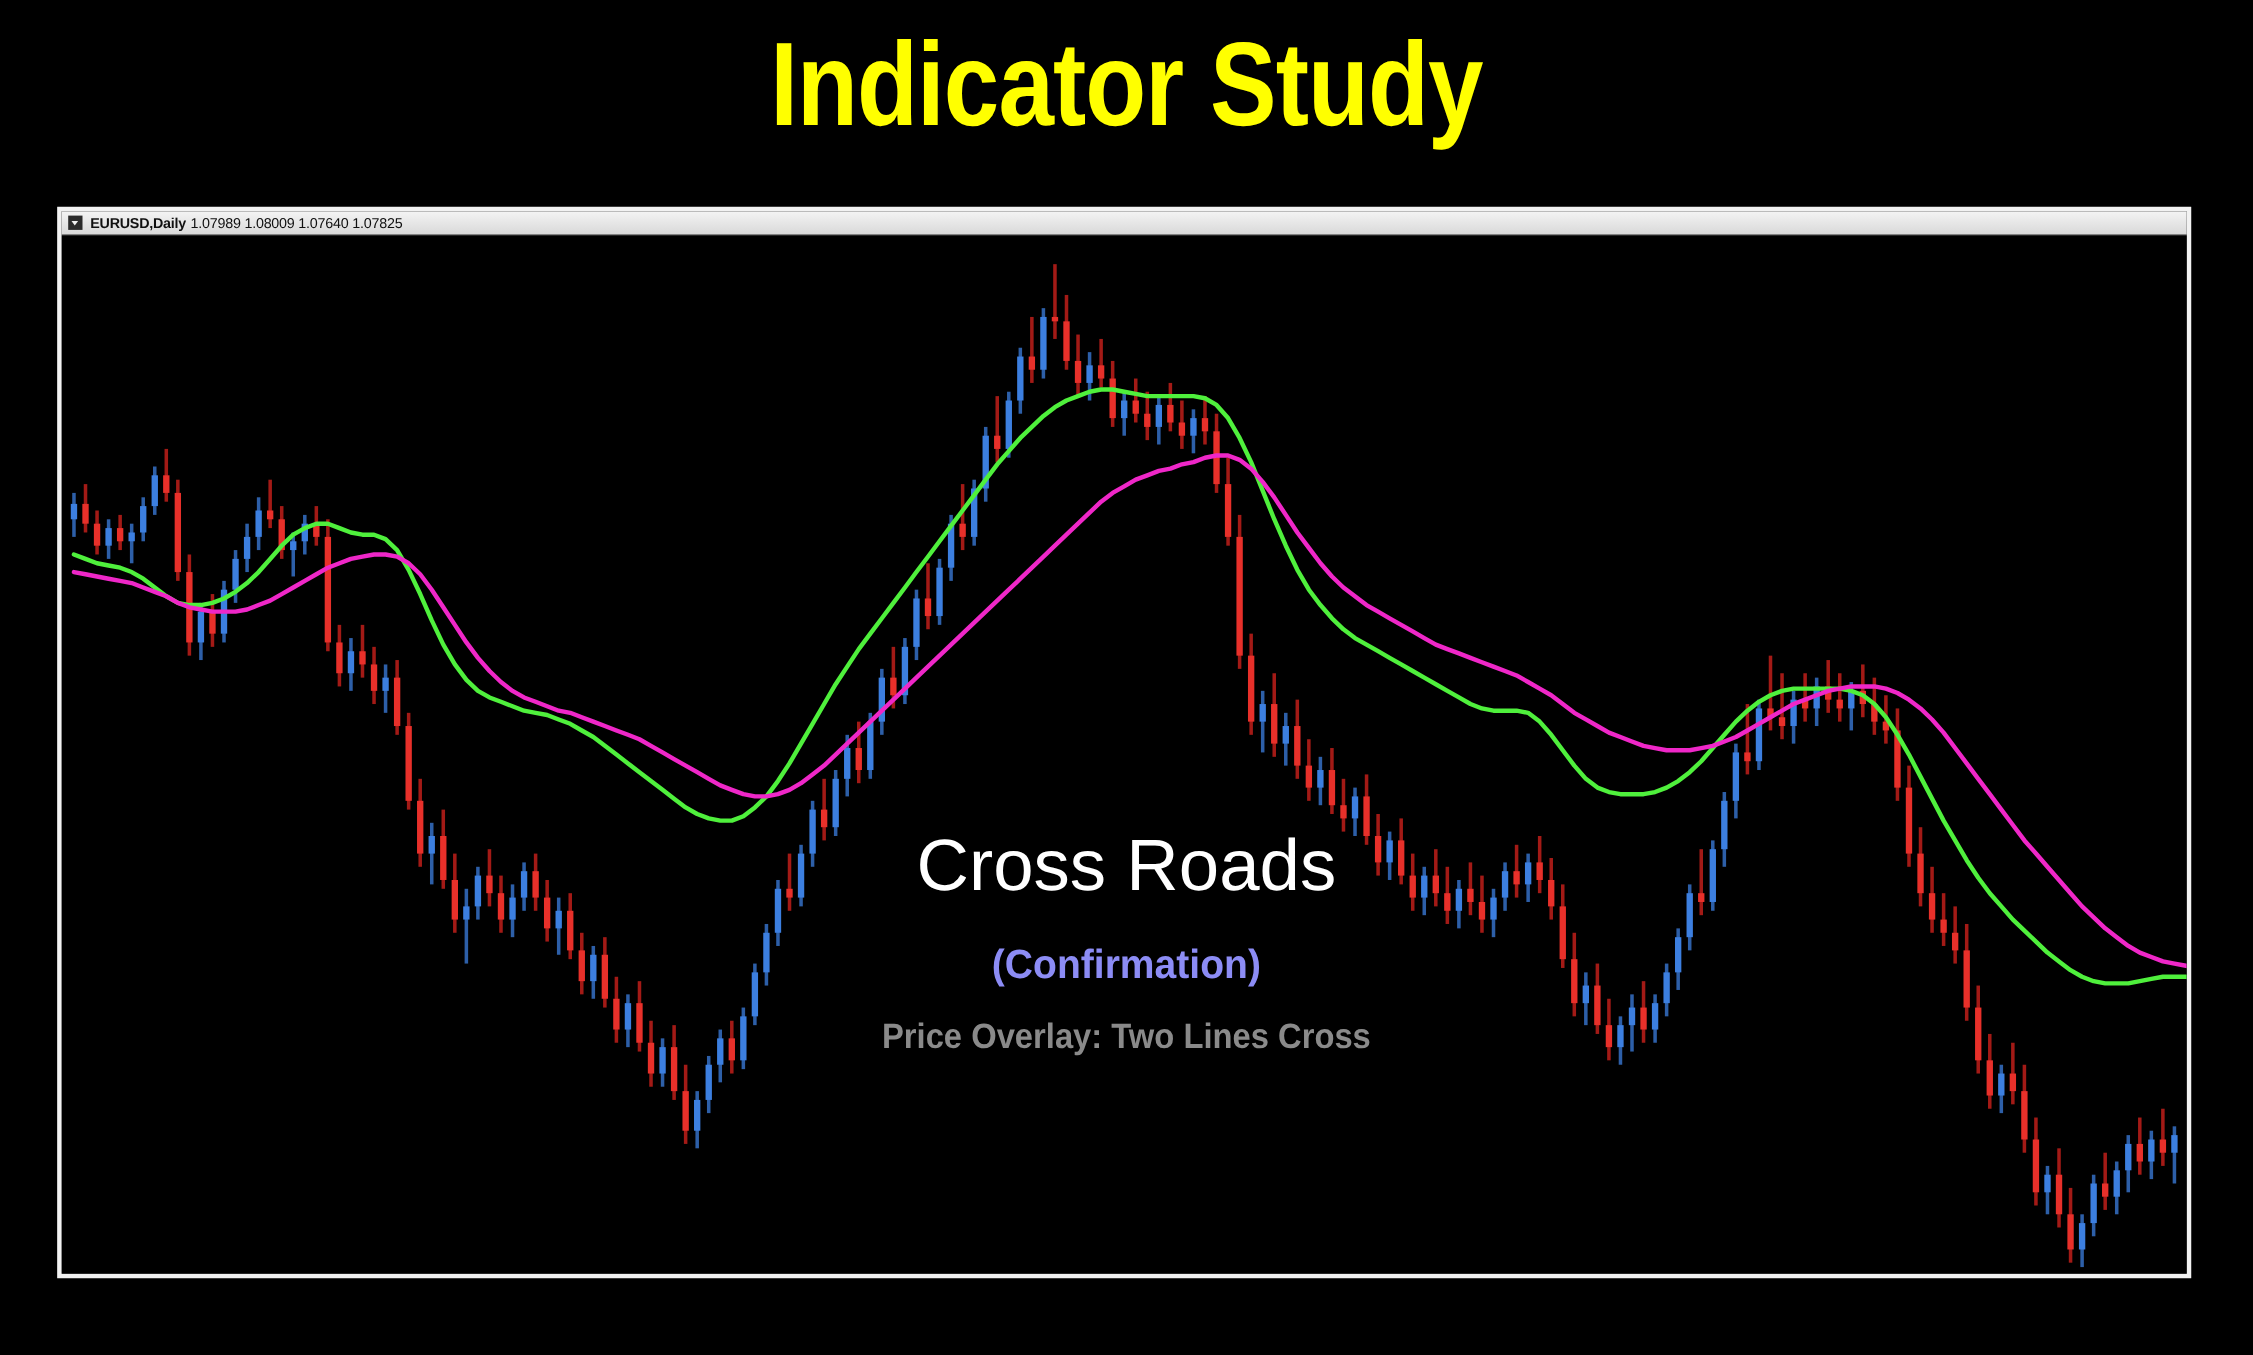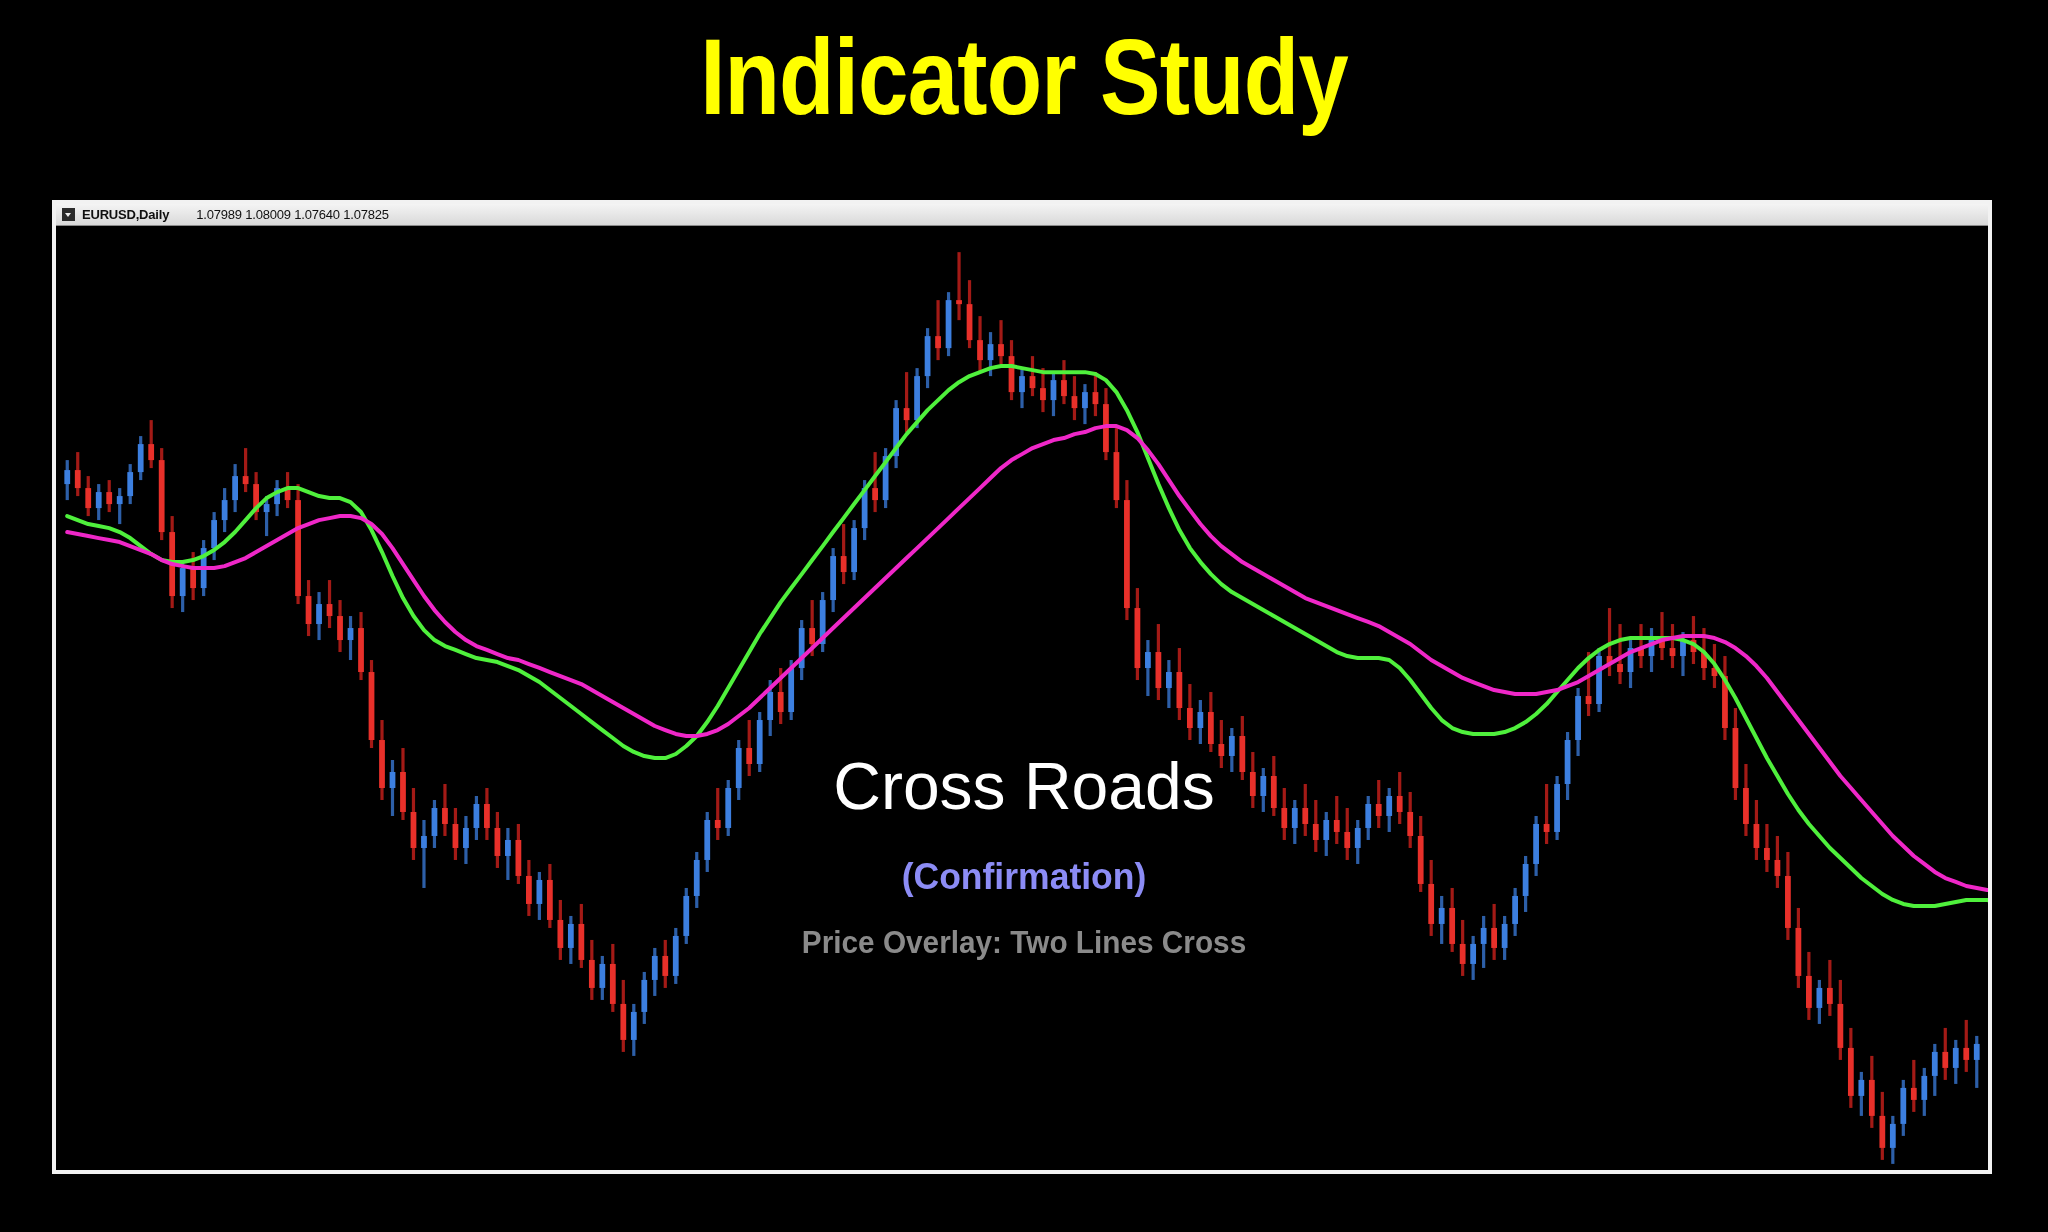--- a/index.html
+++ b/index.html
@@ -21,21 +21,21 @@
     letter-spacing:-1px;
     transform:scaleX(0.84);
     transform-origin:center top;
     white-space:nowrap;
     user-select:none;
   }
 
   
   #chart-window{
     position:absolute;
-    left:52px; top:200px;
+    left:52px; top:188px;
     width:1940px; height:974px;
     background:#404040;
     border:4px solid #f2f2f2;
     box-sizing:border-box;
     overflow:hidden;
   }
   #chart-titlebar{
     position:absolute; left:0; top:0; width:100%; height:22px;
     background:linear-gradient(#f4f4f4,#d9d9d9);
     border-bottom:1px solid #8a8a8a;
@@ -56,21 +56,21 @@
     flex:0 0 auto;
   }
   #chart-titlebar .caret:after{
     content:"";
     position:absolute; left:3px; top:5px;
     border-left:3.5px solid transparent;
     border-right:3.5px solid transparent;
     border-top:4px solid #f0f0f0;
   }
   #chart-symbol{font-weight:bold;letter-spacing:-0.2px;}
-  #chart-ohlc{margin-left:27px;letter-spacing:-0.2px;text-align:right;}
+  #chart-ohlc{margin-left:4px;letter-spacing:-0.2px;text-align:right;}
 
   #chart-canvas-wrap{
     position:absolute;
     left:0; top:22px;
     width:100%;
     height:calc(100% - 22px);
     background:#000;
   }
   #chart-svg{display:block;width:100%;height:100%;}
 

